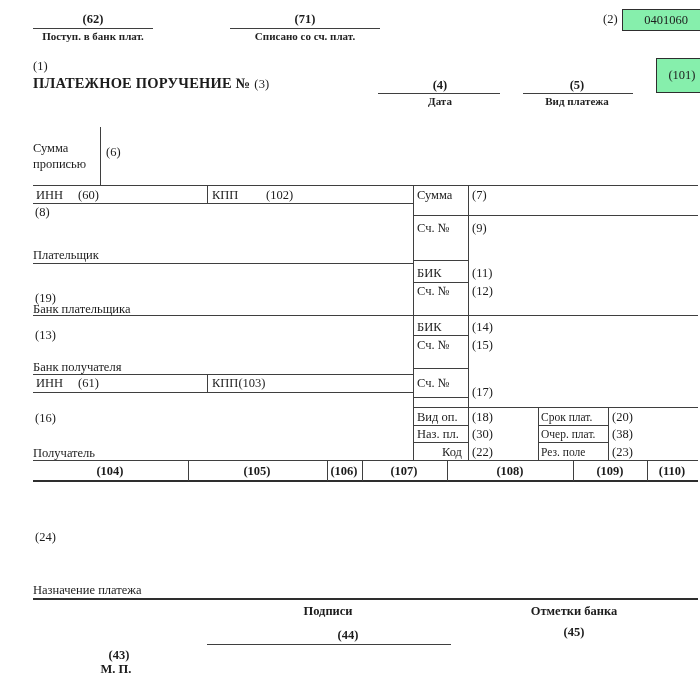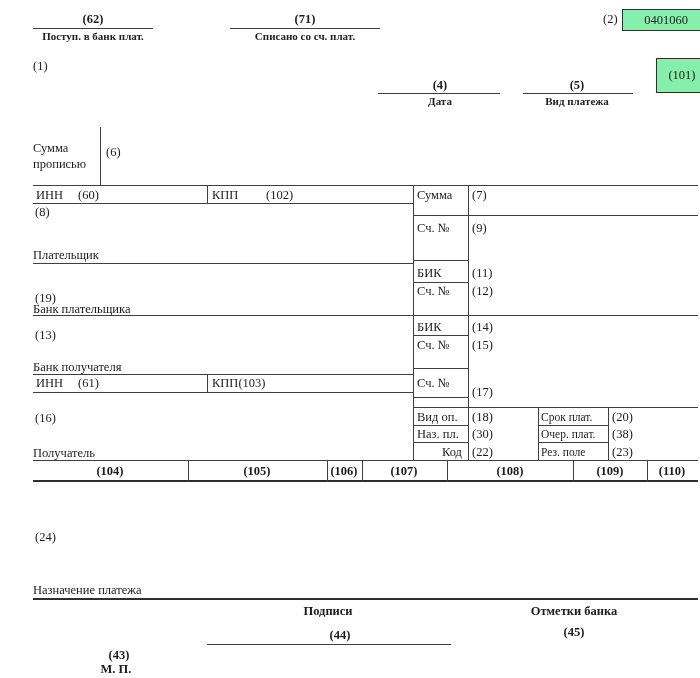--- a/index.html
+++ b/index.html
@@ -32,20 +32,24 @@
   <span class="t c" style="left:305px;top:13px">(71)</span>
   <div class="hl" style="left:230px;top:28px;width:150px"></div>
   <span class="t sm c" style="left:305px;top:31px">Списано со сч. плат.</span>
 
   <span class="t" style="left:603px;top:13px">(2)</span>
   <div class="box" style="left:622px;top:9px;width:74px;height:20px">
     <span class="t" style="position:static">0401060</span>
   </div>
 
   <span class="t" style="left:33px;top:60px">(1)</span>
+  <div class="t title b" style="left:33px;top:77px">
+    <span>ПЛАТЕЖНОЕ ПОРУЧЕНИЕ №</span>
+    <span class="reg">(3)</span>
+  </div>
 
   <span class="t c" style="left:440px;top:79px">(4)</span>
   <div class="hl" style="left:378px;top:93px;width:122px"></div>
   <span class="t sm c" style="left:440px;top:96px">Дата</span>
 
   <span class="t c" style="left:577px;top:79px">(5)</span>
   <div class="hl" style="left:523px;top:93px;width:110px"></div>
   <span class="t sm c" style="left:577px;top:96px">Вид платежа</span>
 
   <div class="box" style="left:656px;top:58px;width:38px;height:33px;border-width:1px">
@@ -143,20 +147,20 @@
   <span class="t c" style="left:610px;top:465px">(109)</span>
   <span class="t c" style="left:672px;top:465px">(110)</span>
 
   <span class="t" style="left:35px;top:531px">(24)</span>
   <span class="t" style="left:33px;top:584px">Назначение платежа</span>
   <div class="hl2" style="left:33px;top:598px;width:665px"></div>
 
   <span class="t c" style="left:328px;top:605px">Подписи</span>
   <span class="t c" style="left:574px;top:605px">Отметки банка</span>
 
-  <span class="t c" style="left:340px;top:629px">(44)</span>
+  <span class="t c" style="left:348px;top:629px">(44)</span>
   <div class="hl" style="left:207px;top:644px;width:244px"></div>
   <span class="t c" style="left:574px;top:626px">(45)</span>
 
   <span class="t c" style="left:119px;top:649px">(43)</span>
   <span class="t c" style="left:116px;top:663px">М. П.</span>
 
 </div>
 
 </body></html>

